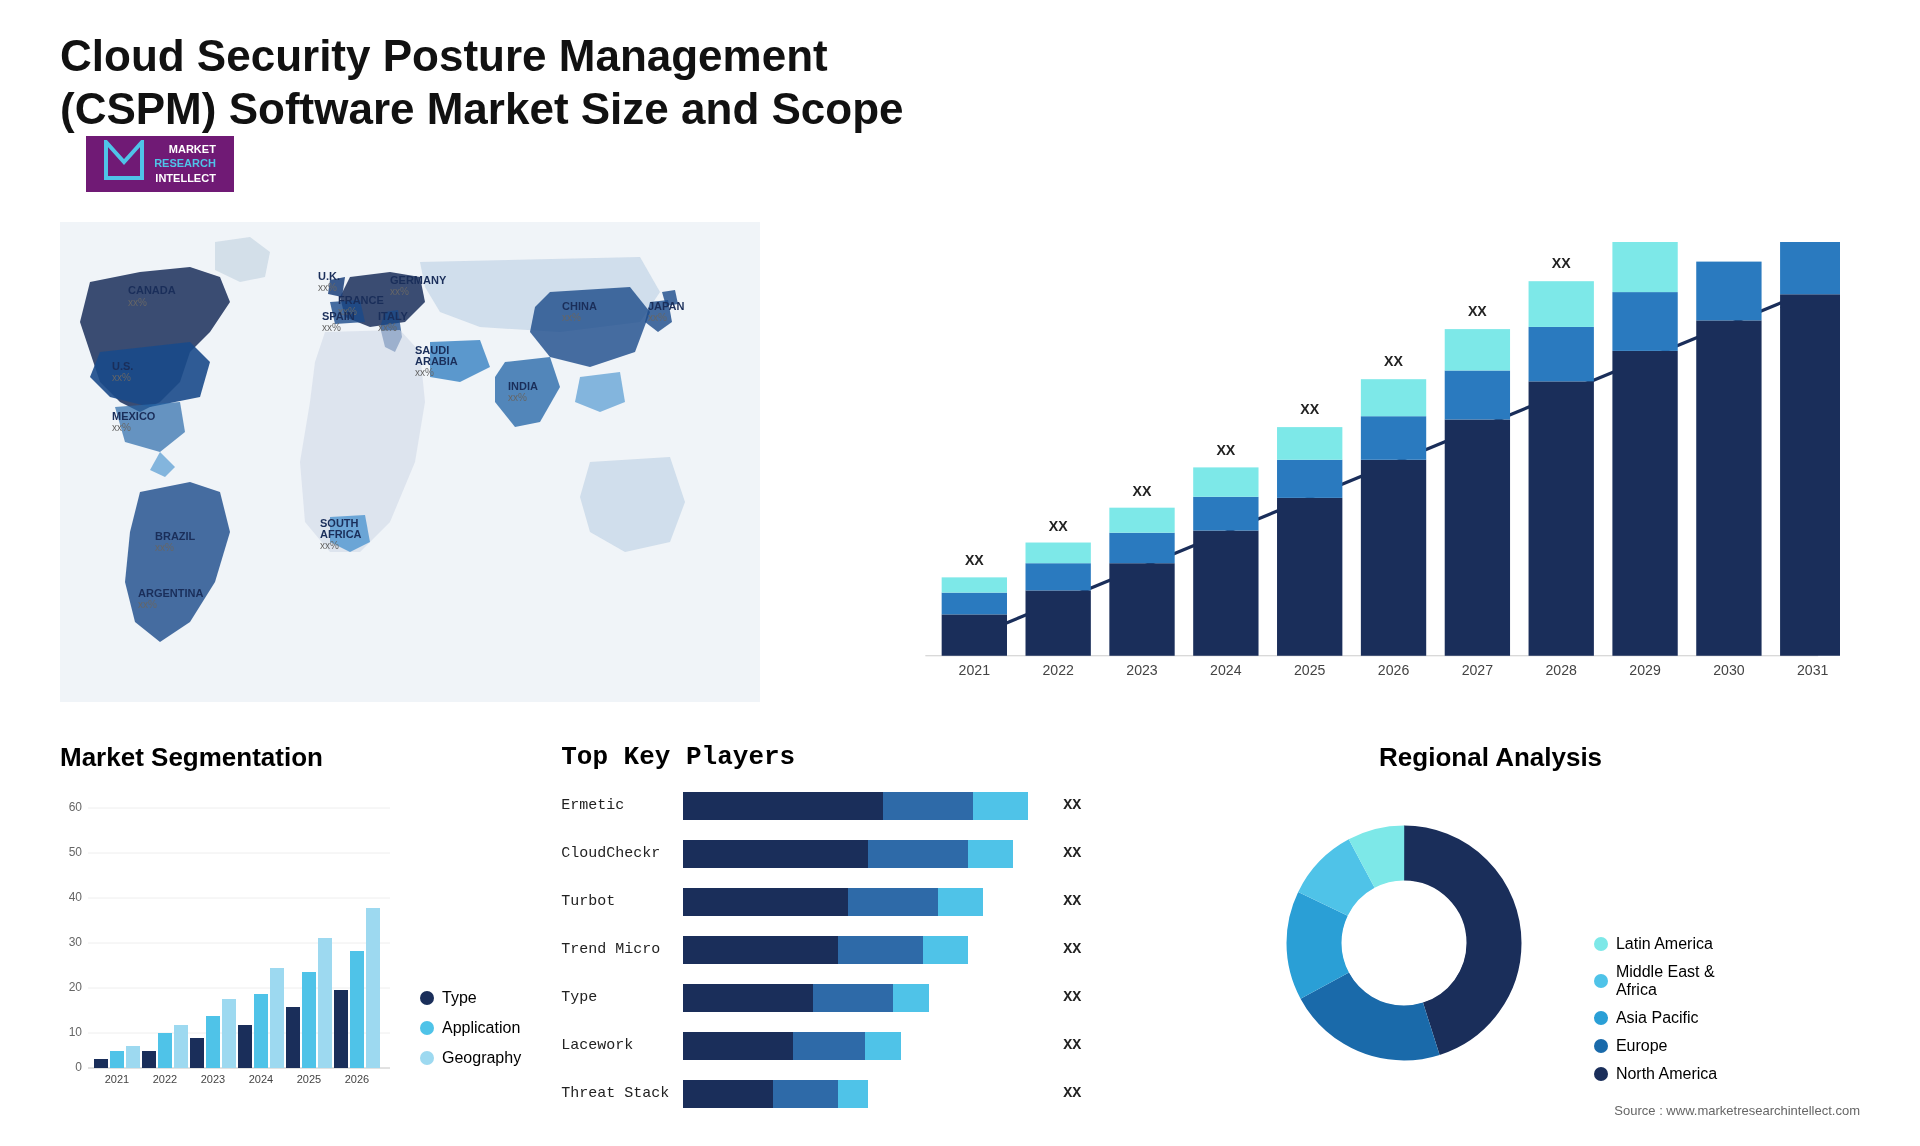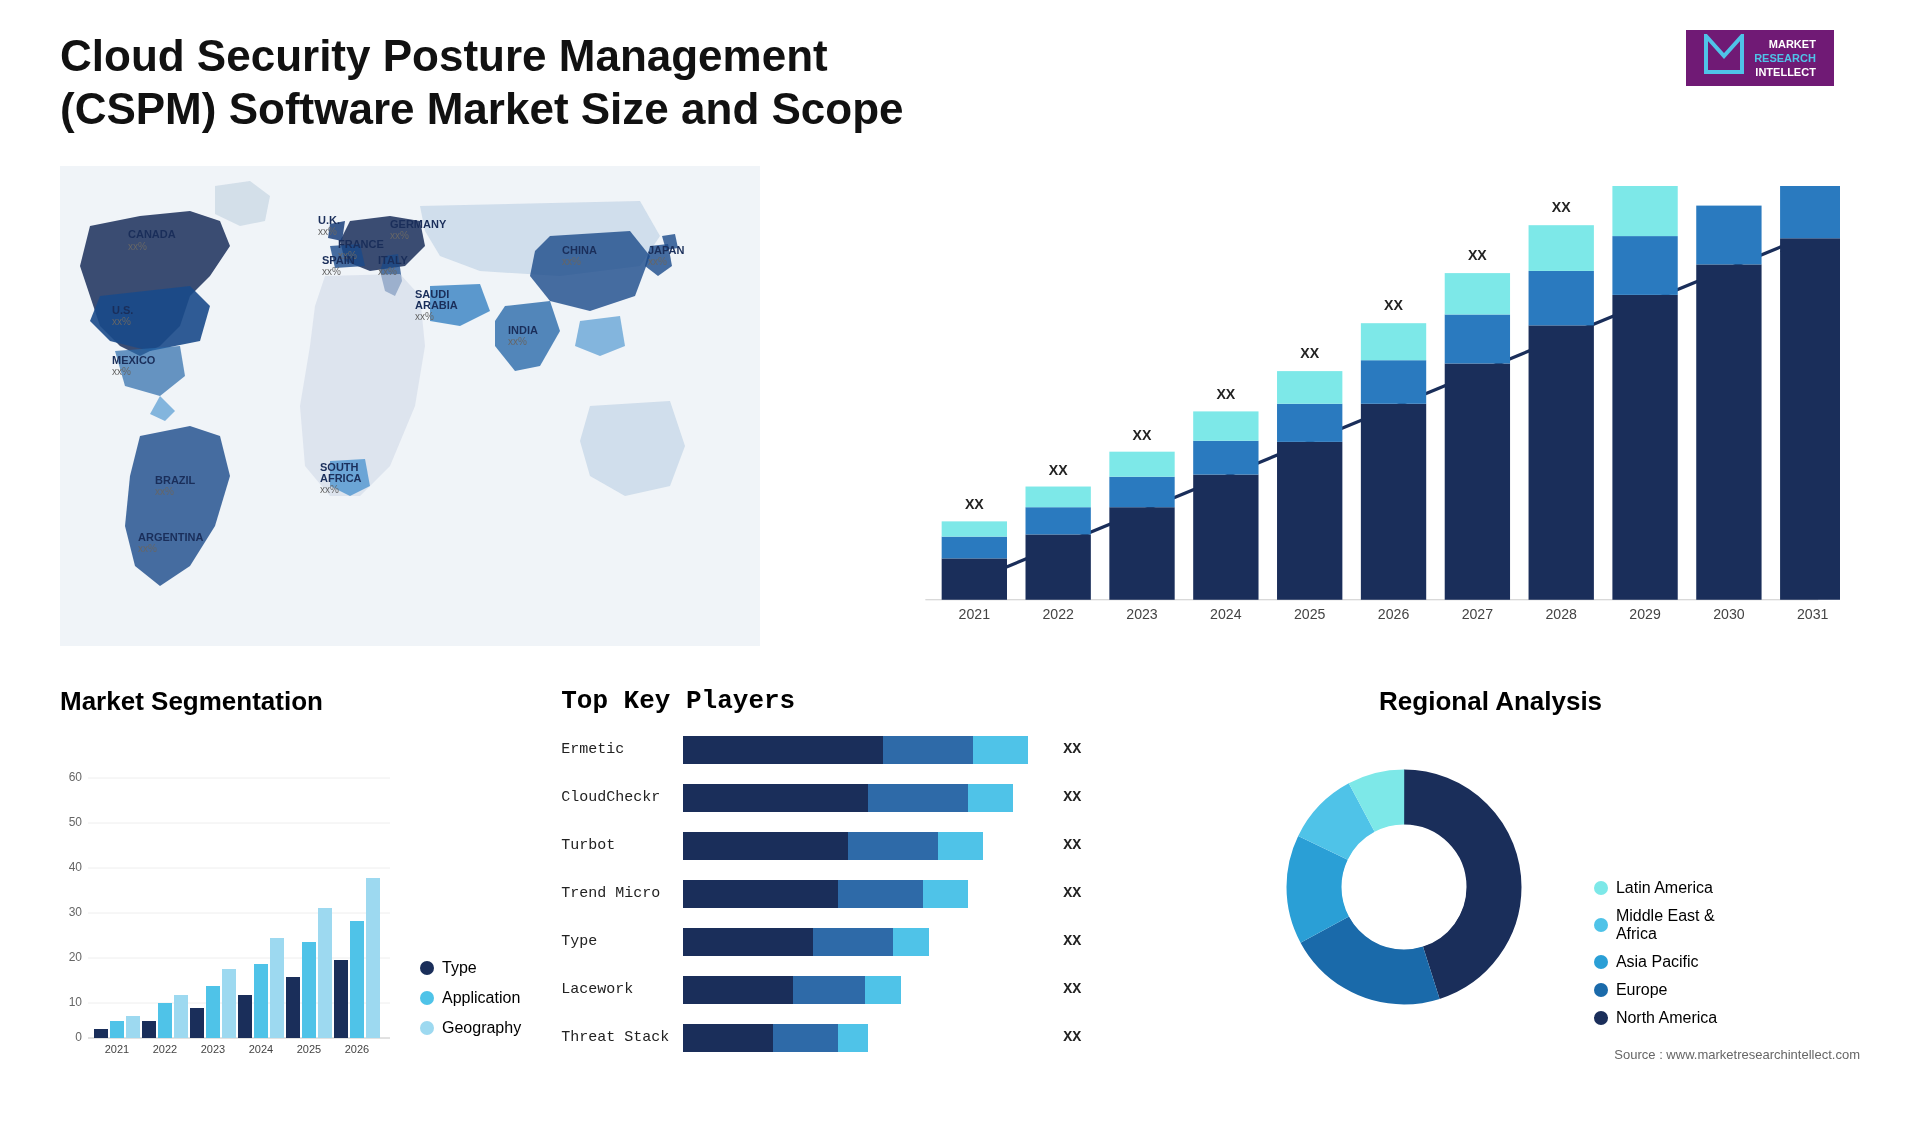--- a/index.html
+++ b/index.html
@@ -17,20 +17,21 @@
       padding: 30px 60px;
       position: relative;
     }
 
     
     .header {
       display: flex;
       justify-content: space-between;
       align-items: flex-start;
       margin-bottom: 30px;
+      flex-direction: column;
     }
     .main-title {
       font-size: 44px;
       font-weight: 700;
       color: #111;
       line-height: 1.2;
       max-width: 900px;
     }
     .logo-area {
       display: flex;
@@ -107,21 +108,20 @@
       color: #000000;
       margin-bottom: 20px;
     }
     .seg-chart-area {
       display: flex;
       gap: 20px;
       align-items: flex-end;
     }
     .seg-chart-svg-wrap {
       flex: 1;
-      margin-top: 26px;
     }
     .seg-legend {
       display: flex;
       flex-direction: column;
       gap: 12px;
       padding-bottom: 30px;
     }
     .legend-item {
       display: flex;
       align-items: center;

